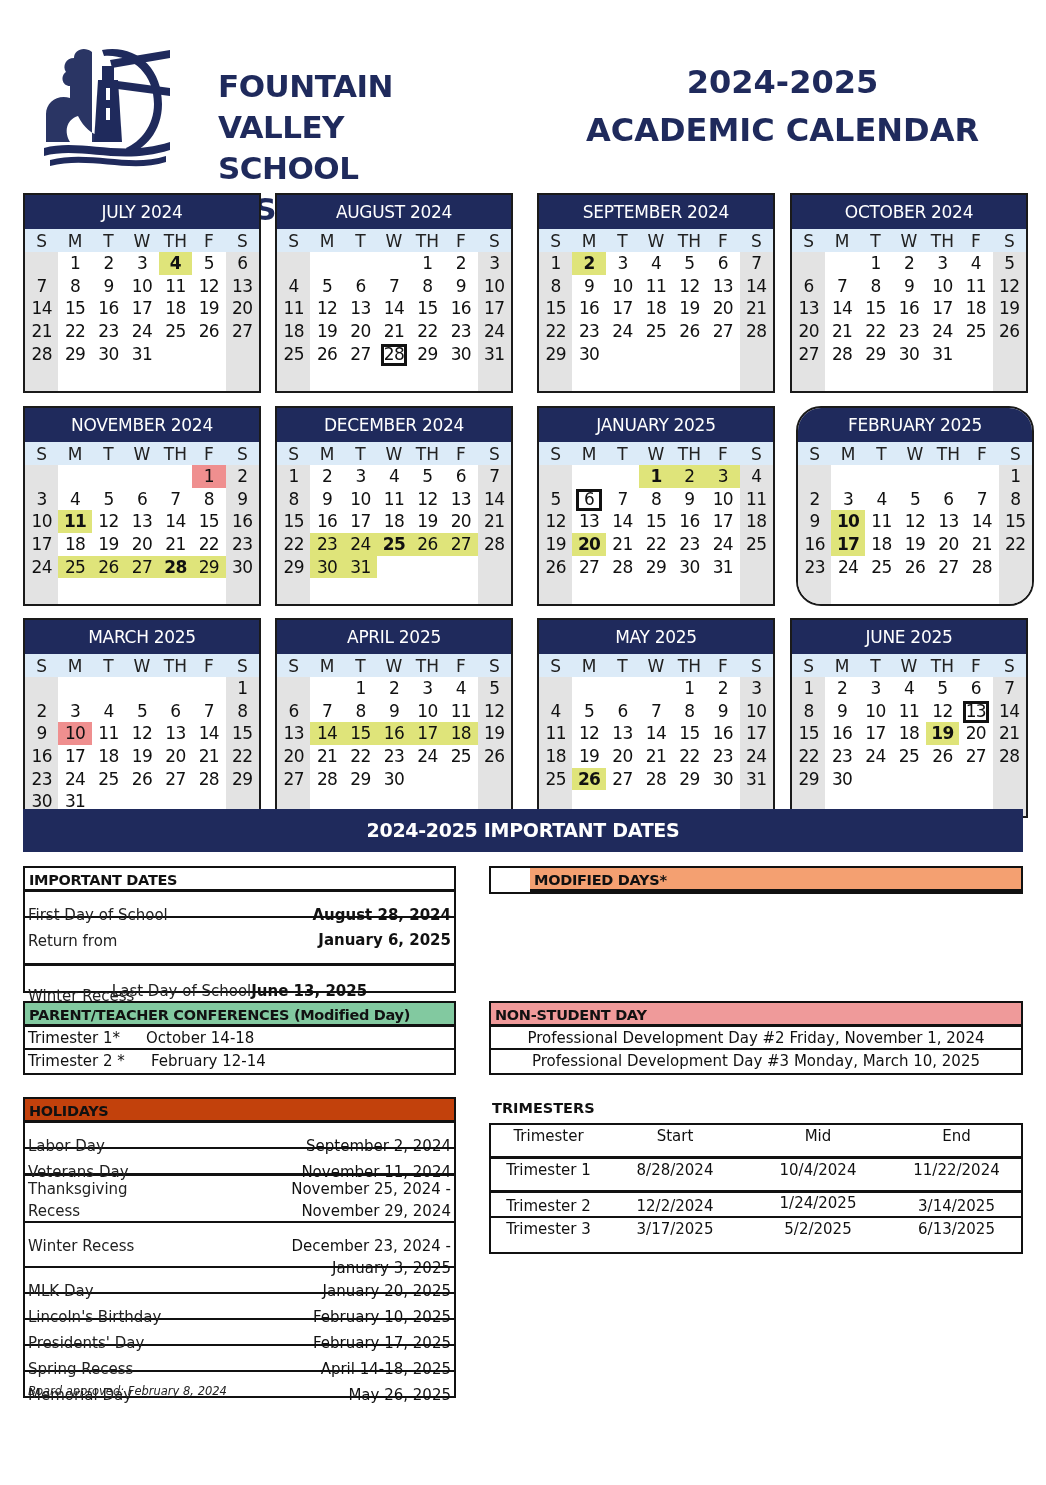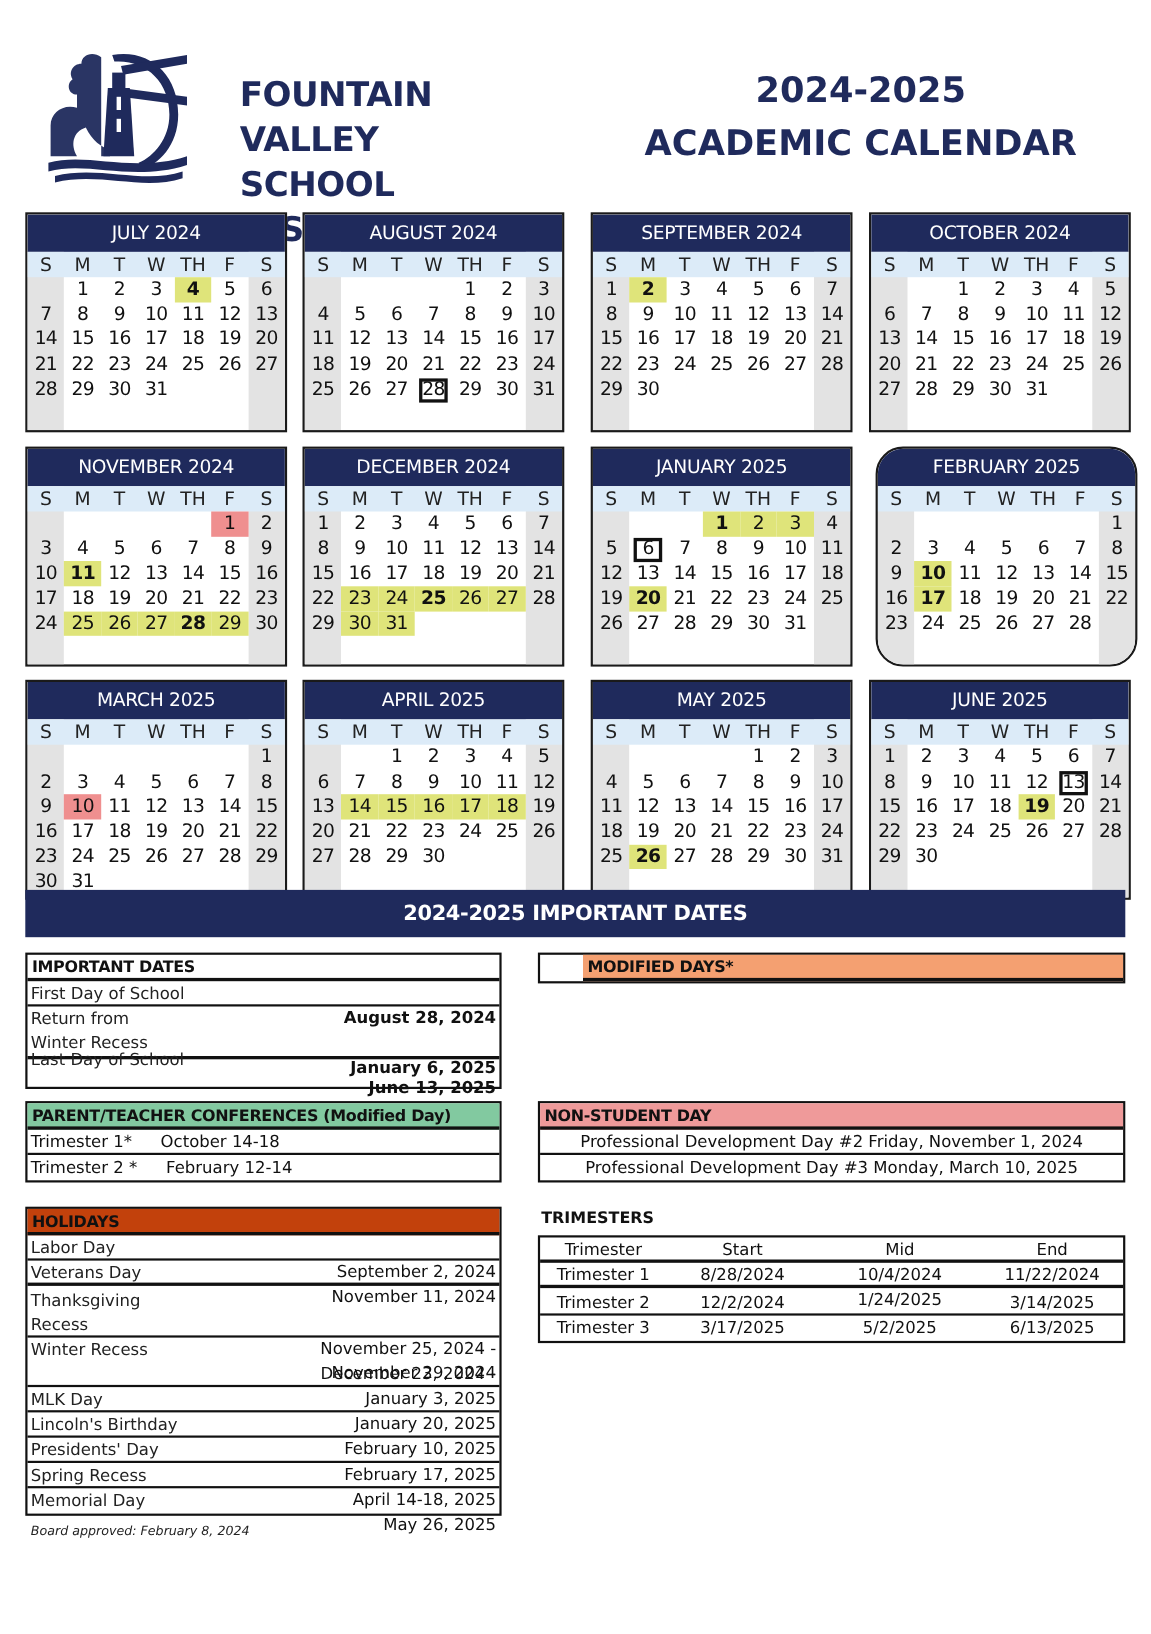--- a/index.html
+++ b/index.html
@@ -23,21 +23,21 @@
   .day.ns { background: #ef8f8f; }
   .day.b { font-weight: bold; }
   .day.box::after { content: ""; position: absolute; left: 4px; right: 4px; top: 1px; bottom: -1px; border: 3px solid #111; }
 
   
   #banner { position: absolute; left: 23px; top: 809px; width: 1000px; height: 43px; background: #1f2a5c; color: #fff; text-align: center; font-weight: bold; font-size: 19px; line-height: 43px; letter-spacing: -0.3px; }
 
   
   .tbl { position: absolute; border: 2px solid #111; background: #fff; font-size: 15px; }
   .tbl .hdr { font-weight: bold; font-size: 14.5px; height: 24px; line-height: 24px; padding-left: 4px; border-bottom: 3px solid #111; letter-spacing: -0.3px; }
-  .row { display: flex; justify-content: space-between; border-bottom: 2px solid #111; padding: 0 3px; height: 23px; line-height: 22px; flex-direction: column; }
+  .row { display: flex; justify-content: space-between; border-bottom: 2px solid #111; padding: 12px 3px; height: 23px; line-height: 22px; }
   .row:last-child { border-bottom: none; }
   .row .lbl { color: #222; }
   .row .val { text-align: right; }
   .row .val.b { font-weight: bold; }
   .row.two { height: 45px; line-height: 22px; }
   .row.two .lbl, .row.two .val { display: flex; flex-direction: column; }
 
   #modified .inner { display: flex; }
   #modified .left { width: 253px; border-right: 2px solid #111; }
   #modified .left div { text-align: center; height: 23px; line-height: 22px; border-bottom: 2px solid #111; }
@@ -47,21 +47,21 @@
   .crow { display: flex; border-bottom: 2px solid #111; height: 23px; line-height: 22px; padding-left: 3px; }
   .crow:last-child { border-bottom: none; }
   .crow .c1 { width: 118px; }
   .crow .c2 { flex: 1; }
 
   .nrow { text-align: center; border-bottom: 2px solid #111; height: 23px; line-height: 22px; }
   .nrow:last-child { border-bottom: none; }
 
   #trimesters-title { position: absolute; left: 492px; top: 1100px; font-weight: bold; font-size: 14.5px; }
   #trimesters { position: absolute; left: 489px; top: 1123px; width: 534px; border: 2px solid #111; font-size: 15px; }
-  .trow { display: flex; height: 23px; line-height: 22px; border-bottom: 2px solid #111; }
+  .trow { display: flex; height: 34px; line-height: 22px; border-bottom: 2px solid #111; }
   .trow:last-child { border-bottom: none; }
   .trow div { text-align: center; }
   .trow .t1 { width: 115px; }
   .trow .t2 { width: 138px; }
   .trow .t3 { width: 148px; }
   .trow .t4 { flex: 1; }
 
   #board { position: absolute; left: 28px; top: 1384px; font-style: italic; font-size: 11.5px; color: #222; }
 </style>
 </head>
@@ -699,21 +699,21 @@
 
 <div id="banner">2024-2025 IMPORTANT DATES</div>
 
 <div class="tbl" id="important" style="left:23px; top:866px; width:433px;">
   <div class="hdr" style="border-bottom:3px solid #111;">IMPORTANT DATES</div>
   <div class="row">
     <span class="lbl">First Day of School</span>
     <span class="val b">August 28, 2024</span>
   </div>
   <div class="row" style="height:48px; border-bottom:3px solid #111;">
-    <span class="lbl" style="display:flex;flex-direction:column;">
+    <span class="lbl" style="display:flex;flex-direction:column;gap:33px;">
       <span>Return from</span>
       <span>Winter Recess</span>
     </span>
     <span class="val b" style="align-self:flex-end;">January 6, 2025</span>
   </div>
   <div class="row" style="height:25px; line-height:26px;justify-content:center;">
     <span class="lbl">Last Day of School</span>
     <span class="val b">June 13, 2025</span>
   </div>
 </div>

